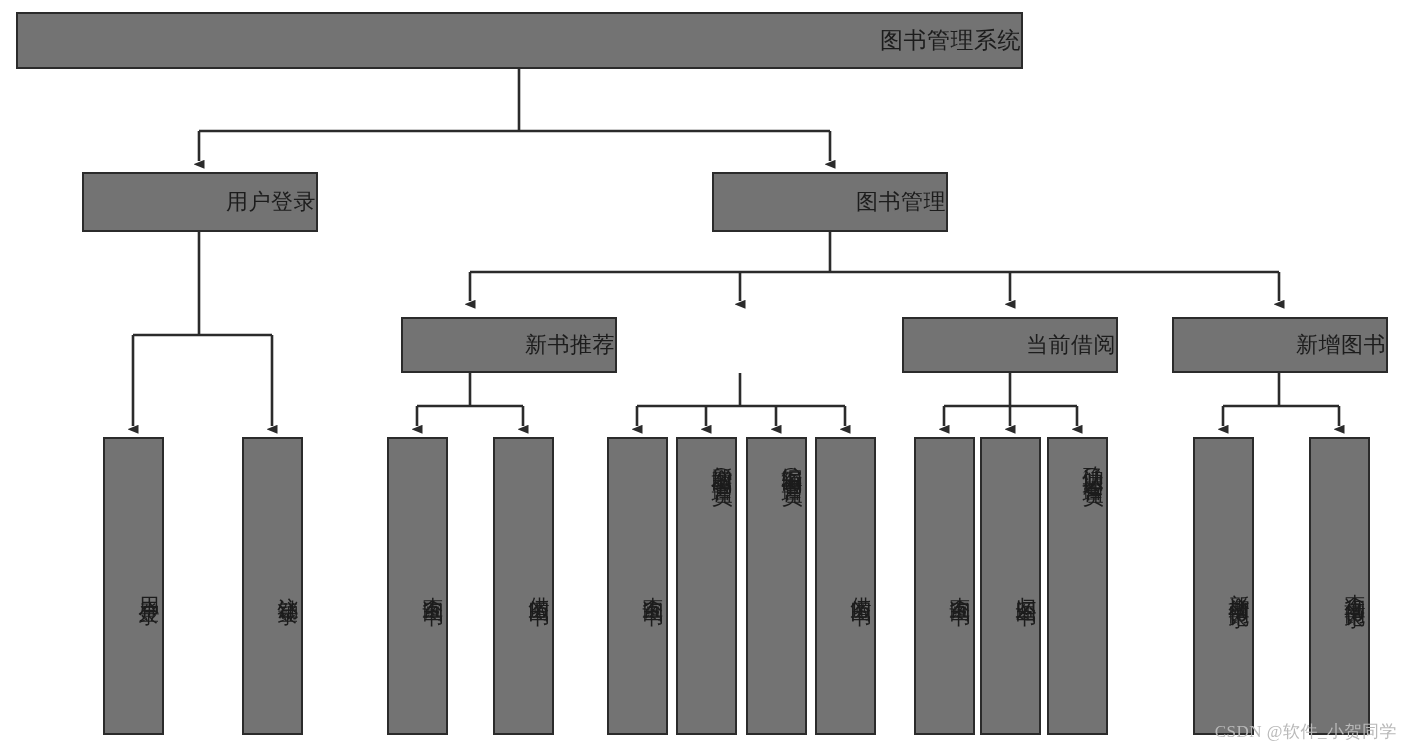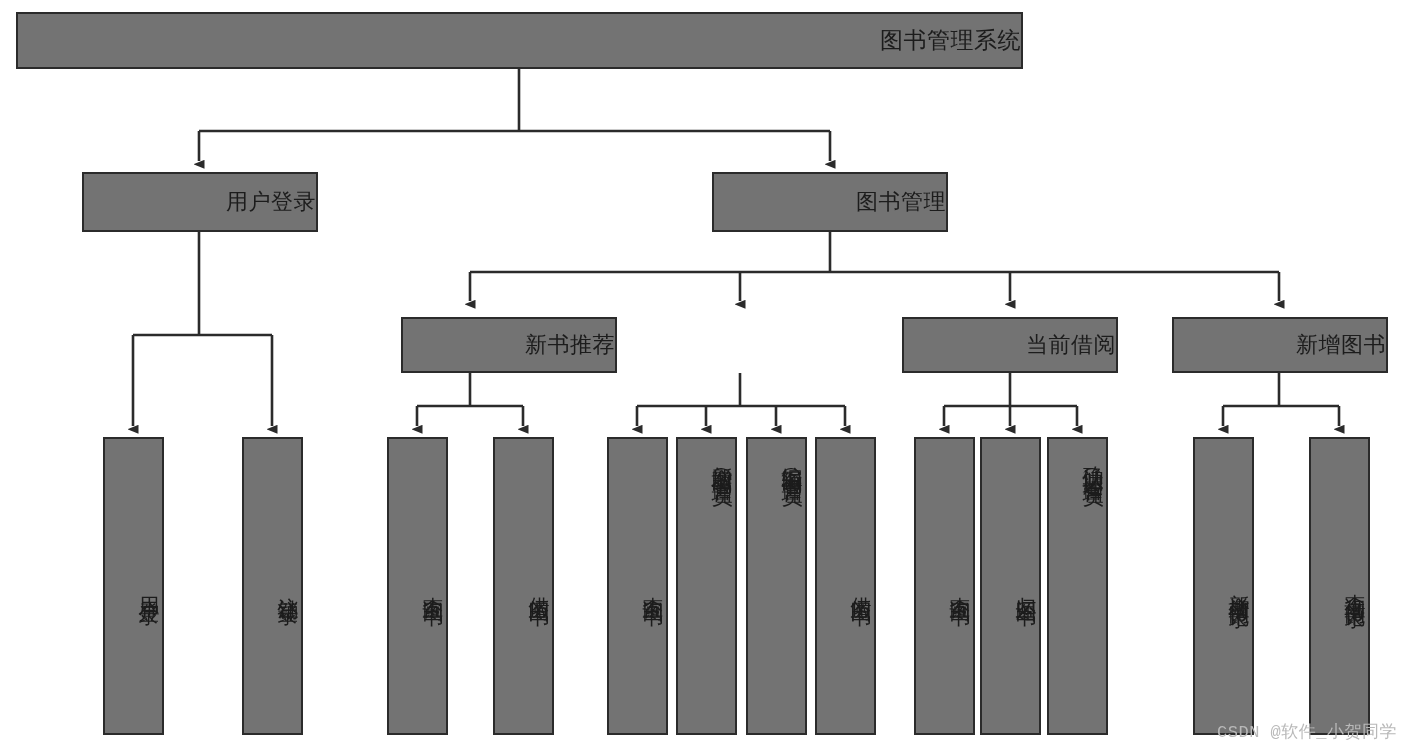--- a/index.html
+++ b/index.html
@@ -74,21 +74,21 @@
   }
   .watermark {
     position: absolute;
     right: 8px;
     bottom: 4px;
     font-size: 17px;
     color: #b9b9b9;
     z-index: 5;
     letter-spacing: 0.5px;
     white-space: nowrap;
-    font-family: Liberation Mono, monospace;
+    font-family: Liberation Serif, serif;
   }
 </style>
 </head>
 <body>
 
 <div id="canvas">
 
   <svg id="wires" viewBox="0 0 1405 747" width="1405" height="747" xmlns="http://www.w3.org/2000/svg">
     <defs>
       <marker id="arrow" markerWidth="9" markerHeight="11" refX="1.2" refY="5.5" orient="auto" markerUnits="userSpaceOnUse">

